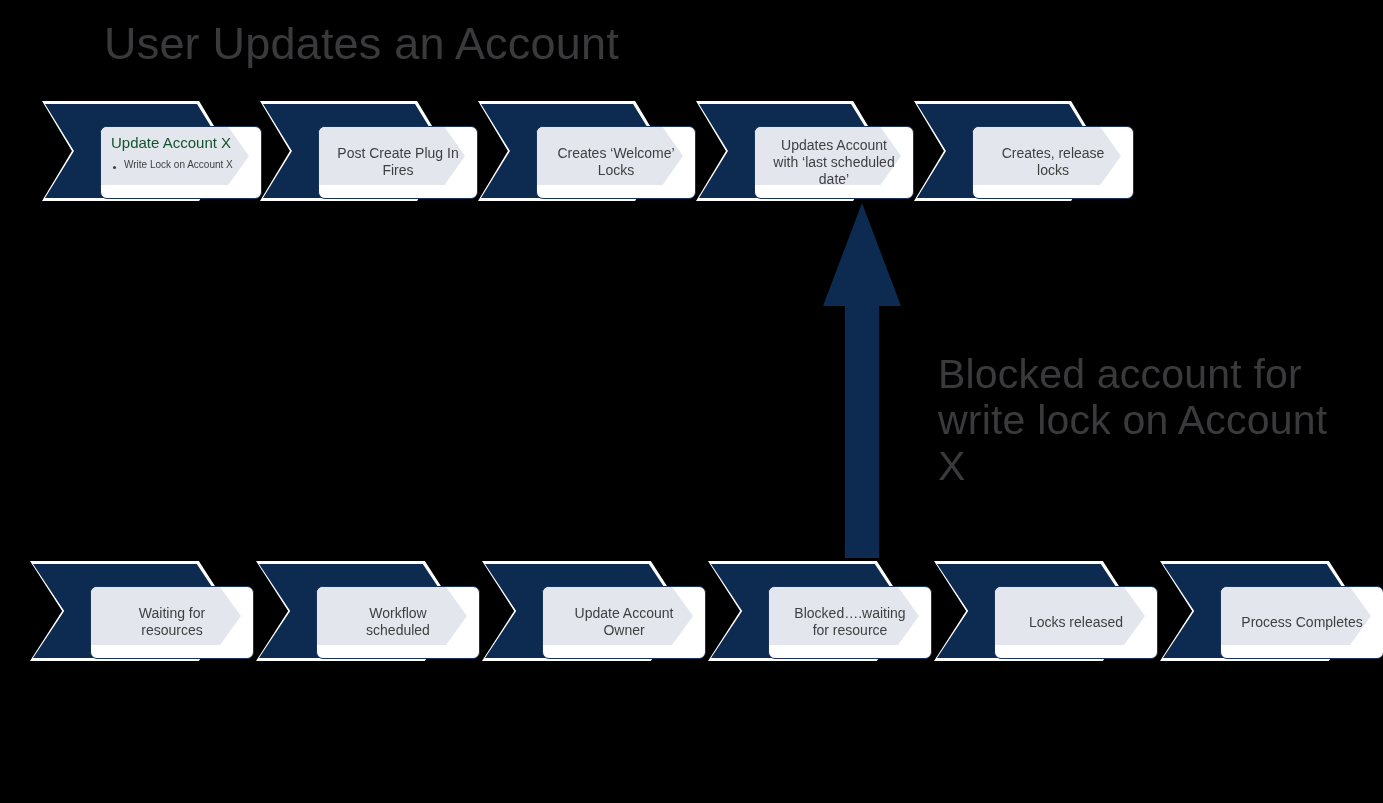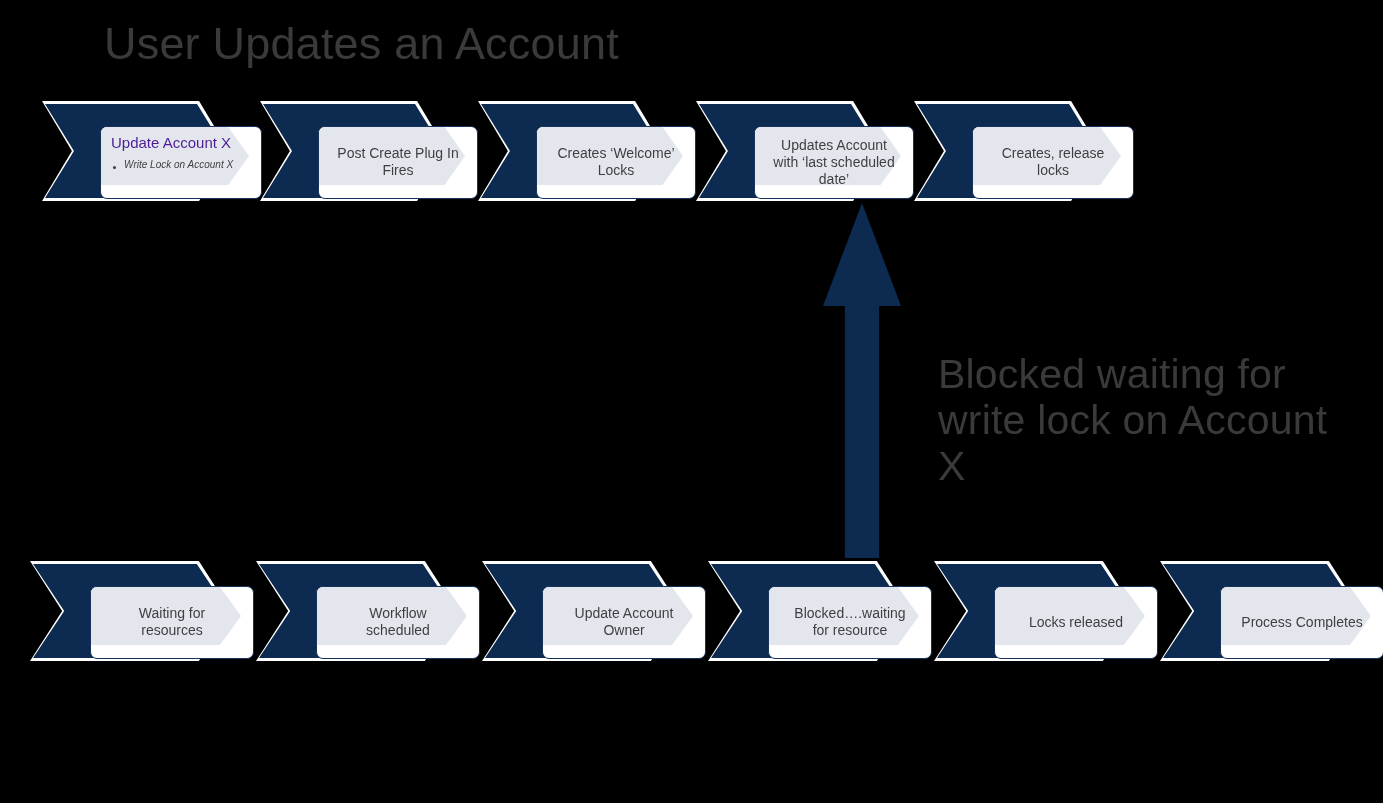--- a/index.html
+++ b/index.html
@@ -87,36 +87,35 @@
     position: absolute;
     left: 0;
     right: 0;
     color: #3f3f41;
     text-align: center;
     line-height: 1.22;
     white-space: pre-line;
   }
   .card-title {
     position: absolute;
-    color: #4c1d95;
+    color: #14532d;
     line-height: 1.2;
   }
   .card-bullets {
     position: absolute;
     margin: 0;
     padding: 0;
     list-style: none;
     color: #3f3f41;
   }
   .card-bullets li {
     position: relative;
     padding-left: 13px;
     line-height: 1.25;
     white-space: nowrap;
-    font-style: italic;
   }
   .card-bullets li::before {
     content: "";
     position: absolute;
     left: 2px;
     top: 7px;
     width: 3px;
     height: 3px;
     background: #3f3f41;
     border-radius: 50%;
@@ -139,21 +138,21 @@
   }
 </style>
 </head>
 <body>
 
 <div id="canvas">
 
   <div class="heading" id="title-main">User Updates an Account</div>
 
 
-  <div class="heading" id="label-blocked">Blocked waiting for write lock on Account X</div>
+  <div class="heading" id="label-blocked">Blocked account for write lock on Account X</div>
 
   <div class="step" style="left:45px; top:104px; width:181px; height:94px;">
     <div class="chev-outline" style="left:-3px; top:-3px; width:187px; height:100px;"></div>
     <div class="chev-band" style="width:181px; height:94px;"></div>
   </div>
   <div class="card" style="left:100px; top:126px; width:162px; height:73px;">
     <div class="card-chev" style="width:148px; height:58px;"></div>
     <div class="card-title" style="left:10px; top:7px; font-size:15px;">Update Account X</div>
     <ul class="card-bullets" style="left:10px; top:32px; font-size:10px;">
       <li>Write  Lock on Account X</li>

